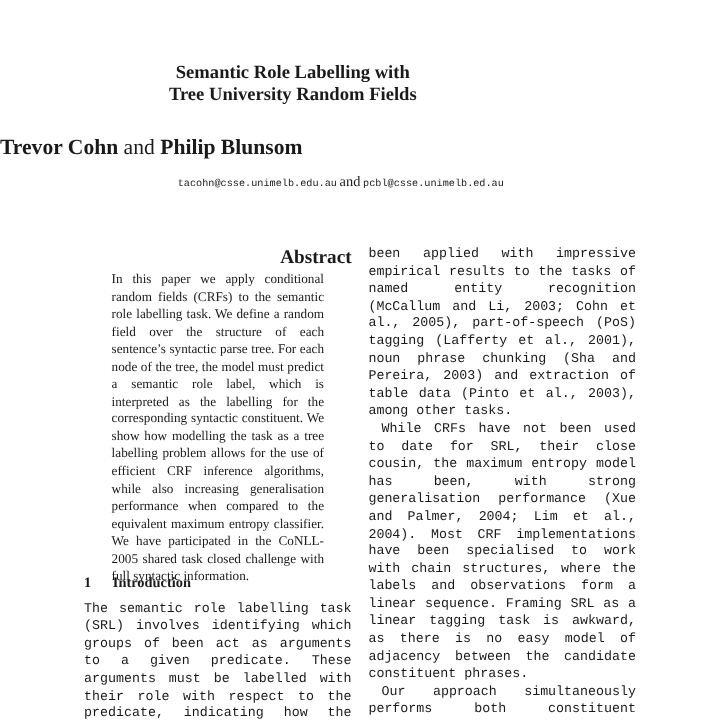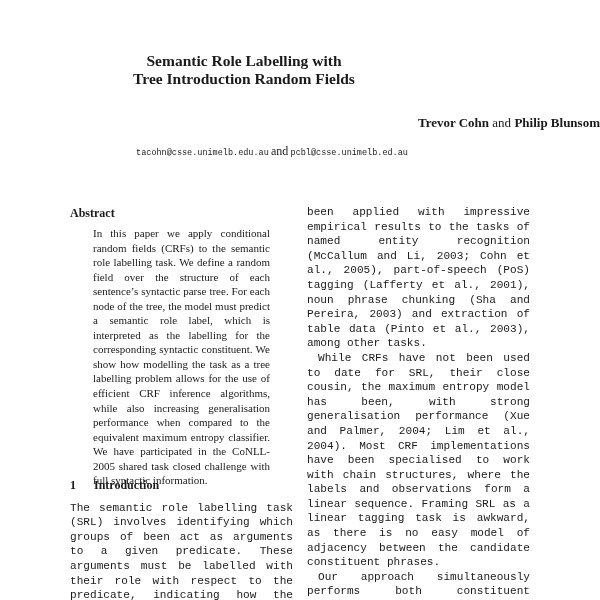--- a/index.html
+++ b/index.html
@@ -1,38 +1,38 @@
 <!DOCTYPE html>
 <html><head>
 <meta charset="utf-8">
 <style>
   html, body { margin:0; padding:0; background:#ffffff; }
   body { width:600px; height:600px; overflow:hidden; position:relative; font-family:"Liberation Serif", serif; color:#1a1a1a; }
   .title { position:absolute; left:0; width:488px; top:52px; text-align:center; font-weight:bold; font-size:15.5px; line-height:18px; }
-  .authors { position:absolute; left:0; width:600px; top:115px; text-align:right; font-size:13px; line-height:15px; }
+  .authors { position:absolute; left:0; width:600px; top:115px; text-align:left; font-size:18px; line-height:15px; }
   .authors b { font-weight:bold; }
-  .emails { position:absolute; left:0; width:544px; top:145px; text-align:center; font-size:9px; line-height:12px; }
+  .emails { position:absolute; left:12px; width:544px; top:145px; text-align:center; font-size:9px; line-height:12px; }
   .mono { font-family:"Liberation Mono", monospace; font-size:8.5px; }
   .and2 { font-size:12px; font-family:"Liberation Serif", serif; }
   .col { position:absolute; font-size:11.1px; line-height:14.6px; text-align:justify; }
   .colL { left:70px; width:223px; }
   .colR { left:307px; width:223px; }
-  .abstract-head { position:absolute; left:70px; width:223px; top:206px; text-align:left; font-weight:bold; font-size:12px; }
+  .abstract-head { position:absolute; left:70px; width:223px; top:206px; text-align:right; font-weight:bold; font-size:16px; }
   .abstract { position:absolute; left:93px; width:177px; top:226px; font-size:11px; line-height:14.55px; text-align:justify; }
   .sec { font-weight:bold; font-size:12px; }
   .sec .num { display:inline-block; width:24px; }
   p { margin:0;font-family:Liberation Mono, monospace; }
   .indent { text-indent:11px; }
 </style>
 </head>
 <body>
 
 <div class="title">
   <div>Semantic Role Labelling with</div>
-  <div>Tree Introduction Random Fields</div>
+  <div>Tree University Random Fields</div>
 </div>
 
 <div class="authors">
   <div>
     <b>Trevor Cohn</b>
     <span>and</span>
     <b>Philip Blunsom</b>
   </div>
 </div>
 

